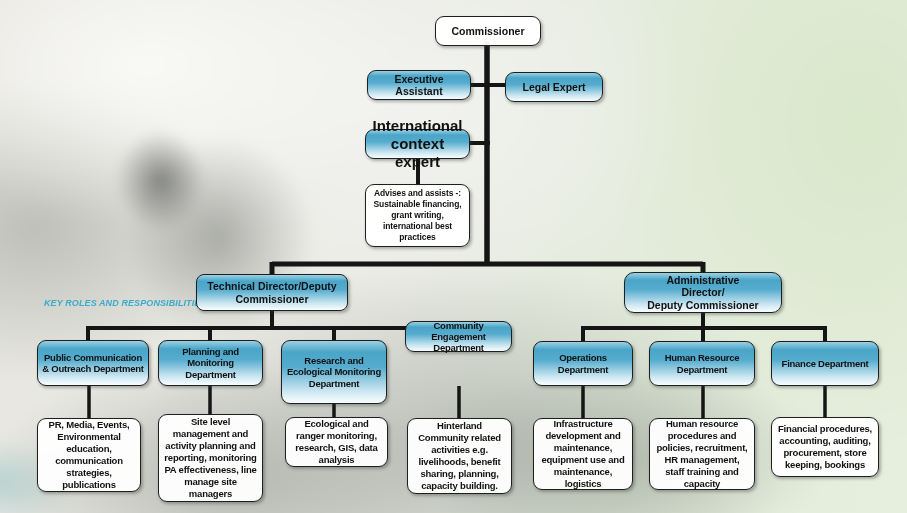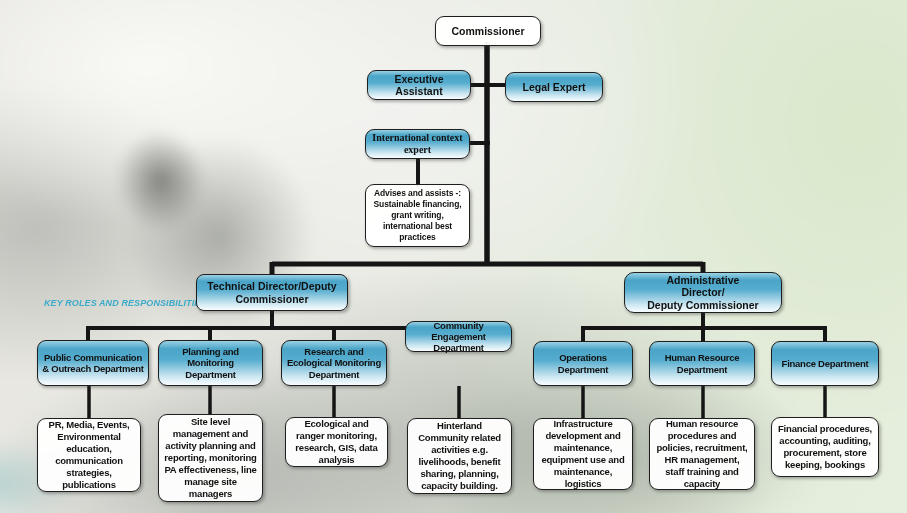--- a/index.html
+++ b/index.html
@@ -23,21 +23,21 @@
   .node{position:absolute;box-sizing:border-box;border:1.6px solid #1f1f1f;border-radius:9px;
         display:flex;align-items:center;justify-content:center;text-align:center;
         padding:14px 4px;color:#111;font-weight:700;line-height:1.18;
         box-shadow:1.5px 2px 3px rgba(50,55,50,0.35);}
   .white{background:rgba(255,255,255,0.95);}
   .blue{background:linear-gradient(180deg,#9bd1e3 0%,#4aa5c8 18%,#55acce 42%,#cfe8f2 82%,#f8fdff 100%);}
   .fs-top{font-size:10.5px;}
   .fs-dept{font-size:9.5px;letter-spacing:-0.25px;}
   .fs-desc{font-size:9.5px;letter-spacing:-0.2px;line-height:1.25;}
   .fs-note{font-size:8.5px;letter-spacing:-0.1px;line-height:1.3;}
-  .fs-intl{font-size:10px;font-family:Liberation Serif, serif;}
+  .fs-intl{font-size:15px;}
   .pre{white-space:pre-line;}
   .keyroles{position:absolute;left:44px;top:298px;width:200px;font-size:9px;font-weight:700;
             font-style:italic;color:#3aabc9;letter-spacing:0.1px;}
 </style>
 </head>
 <body>
 
 <div class="canvas">
   <div class="bg"></div>
 
@@ -100,21 +100,21 @@
 Director/
 Deputy Commissioner</span>
   </div>
 
   <div class="node blue fs-dept" style="left:37px;top:340px;width:112px;height:46px;">
     <span>Public Communication &amp; Outreach Department</span>
   </div>
   <div class="node blue fs-dept" style="left:158px;top:340px;width:105px;height:46px;">
     <span>Planning and Monitoring Department</span>
   </div>
-  <div class="node blue fs-dept" style="left:281px;top:340px;width:106px;height:46px;">
+  <div class="node blue fs-dept" style="left:281px;top:340px;width:106px;height:64px;">
     <span>Research and Ecological Monitoring Department</span>
   </div>
   <div class="node blue fs-dept" style="left:405px;top:321px;width:107px;height:31px;">
     <span>Community Engagement Department</span>
   </div>
   <div class="node blue fs-dept" style="left:533px;top:341px;width:100px;height:45px;">
     <span>Operations Department</span>
   </div>
   <div class="node blue fs-dept" style="left:649px;top:341px;width:106px;height:45px;">
     <span>Human Resource Department</span>

